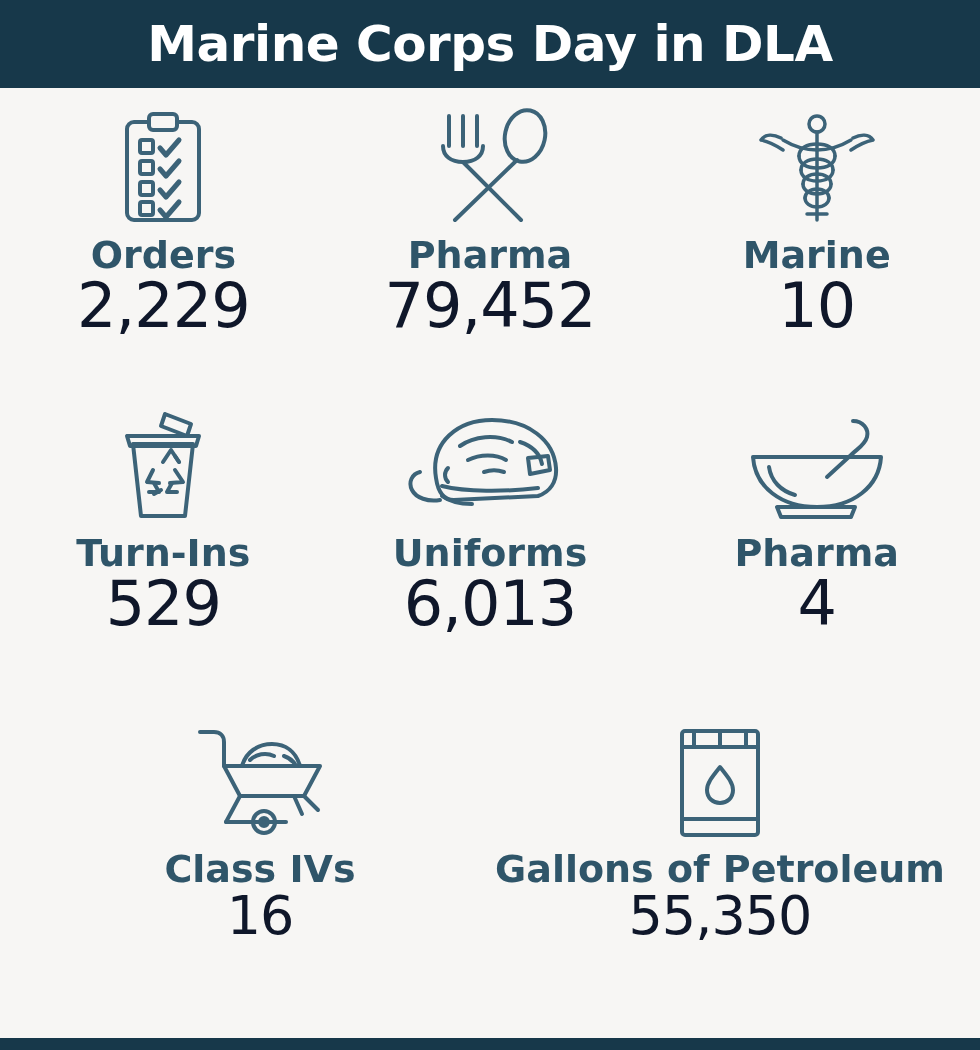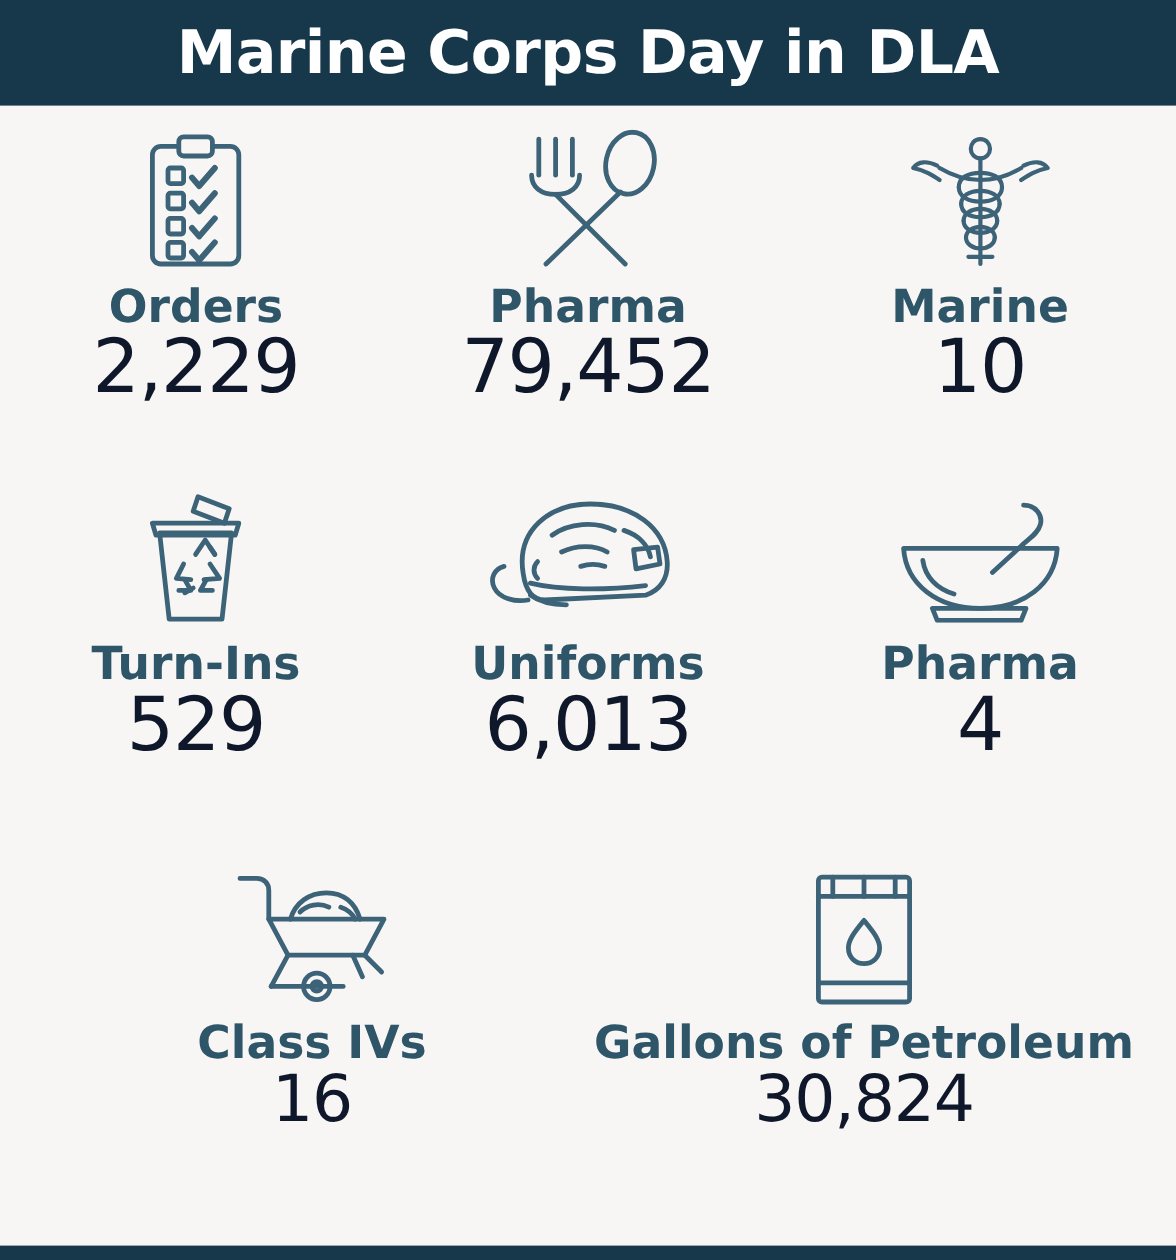--- a/index.html
+++ b/index.html
@@ -263,21 +263,21 @@
             <rect x="8" y="8" width="76" height="104" rx="3"></rect>
             <path d="M8 24 h76"></path>
             <path d="M8 96 h76"></path>
             <path d="M20 8 v16"></path>
             <path d="M46 8 v16"></path>
             <path d="M72 8 v16"></path>
             <path d="M46 44 c8 10 13 16 13 23 c0 8 -6 13 -13 13 c-7 0 -13 -5 -13 -13 c0 -7 5 -13 13 -23z"></path>
           </svg>
         </div>
         <div class="stat-label">Gallons of Petroleum</div>
-        <div class="stat-value">30,824</div>
+        <div class="stat-value">55,350</div>
       </div>
 
     </div>
 
   </div>
 
   <div class="footer-band"></div>
 </div>
 
 </body></html>

